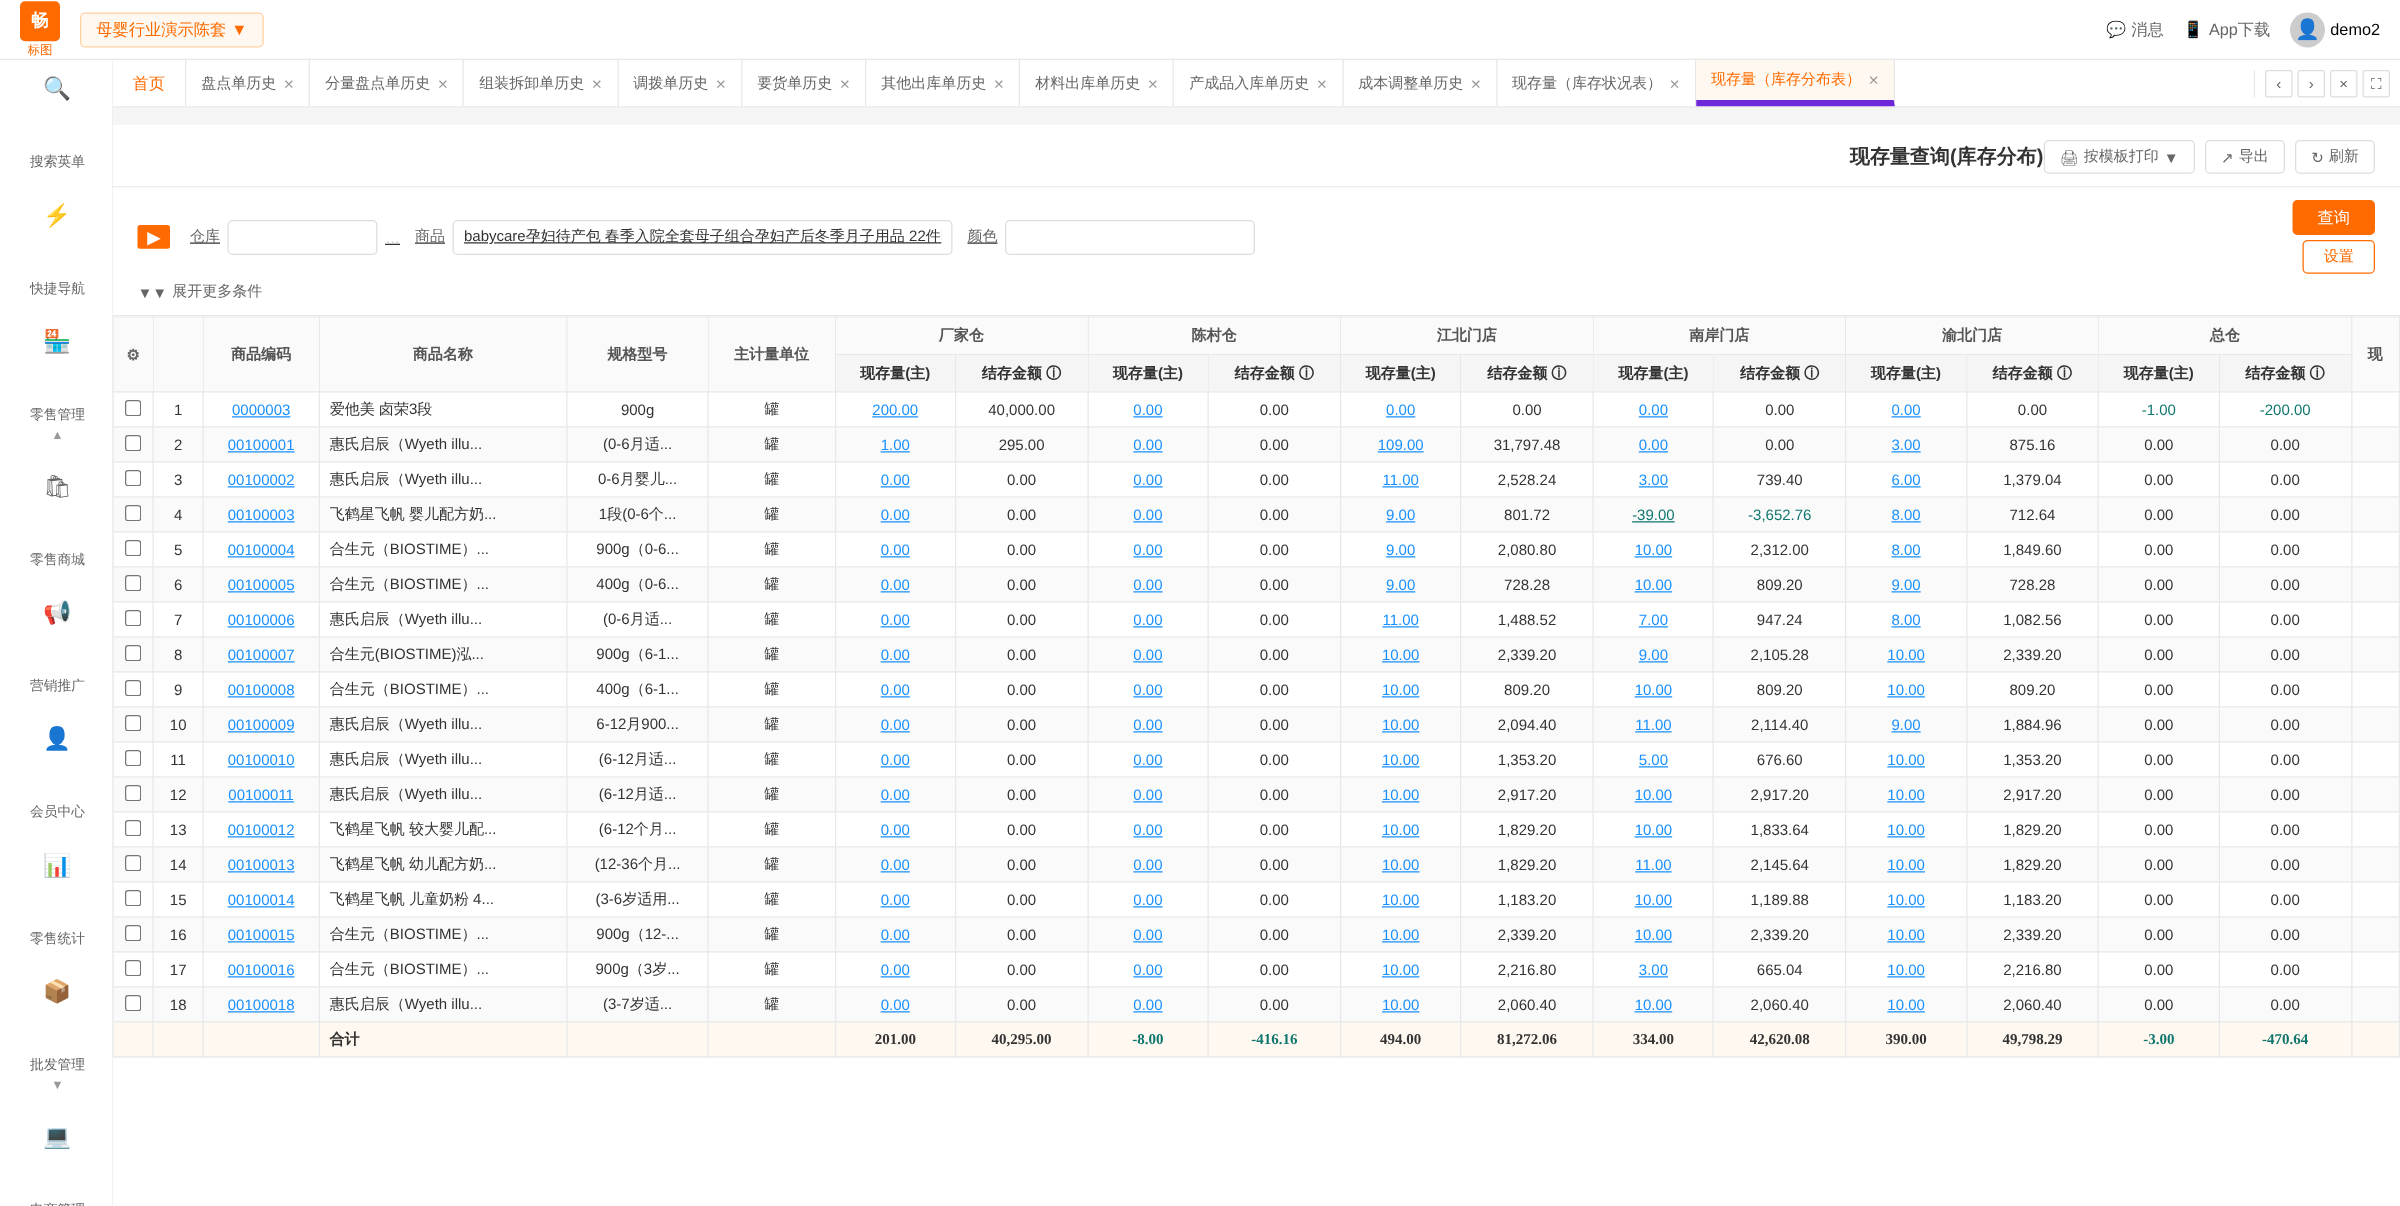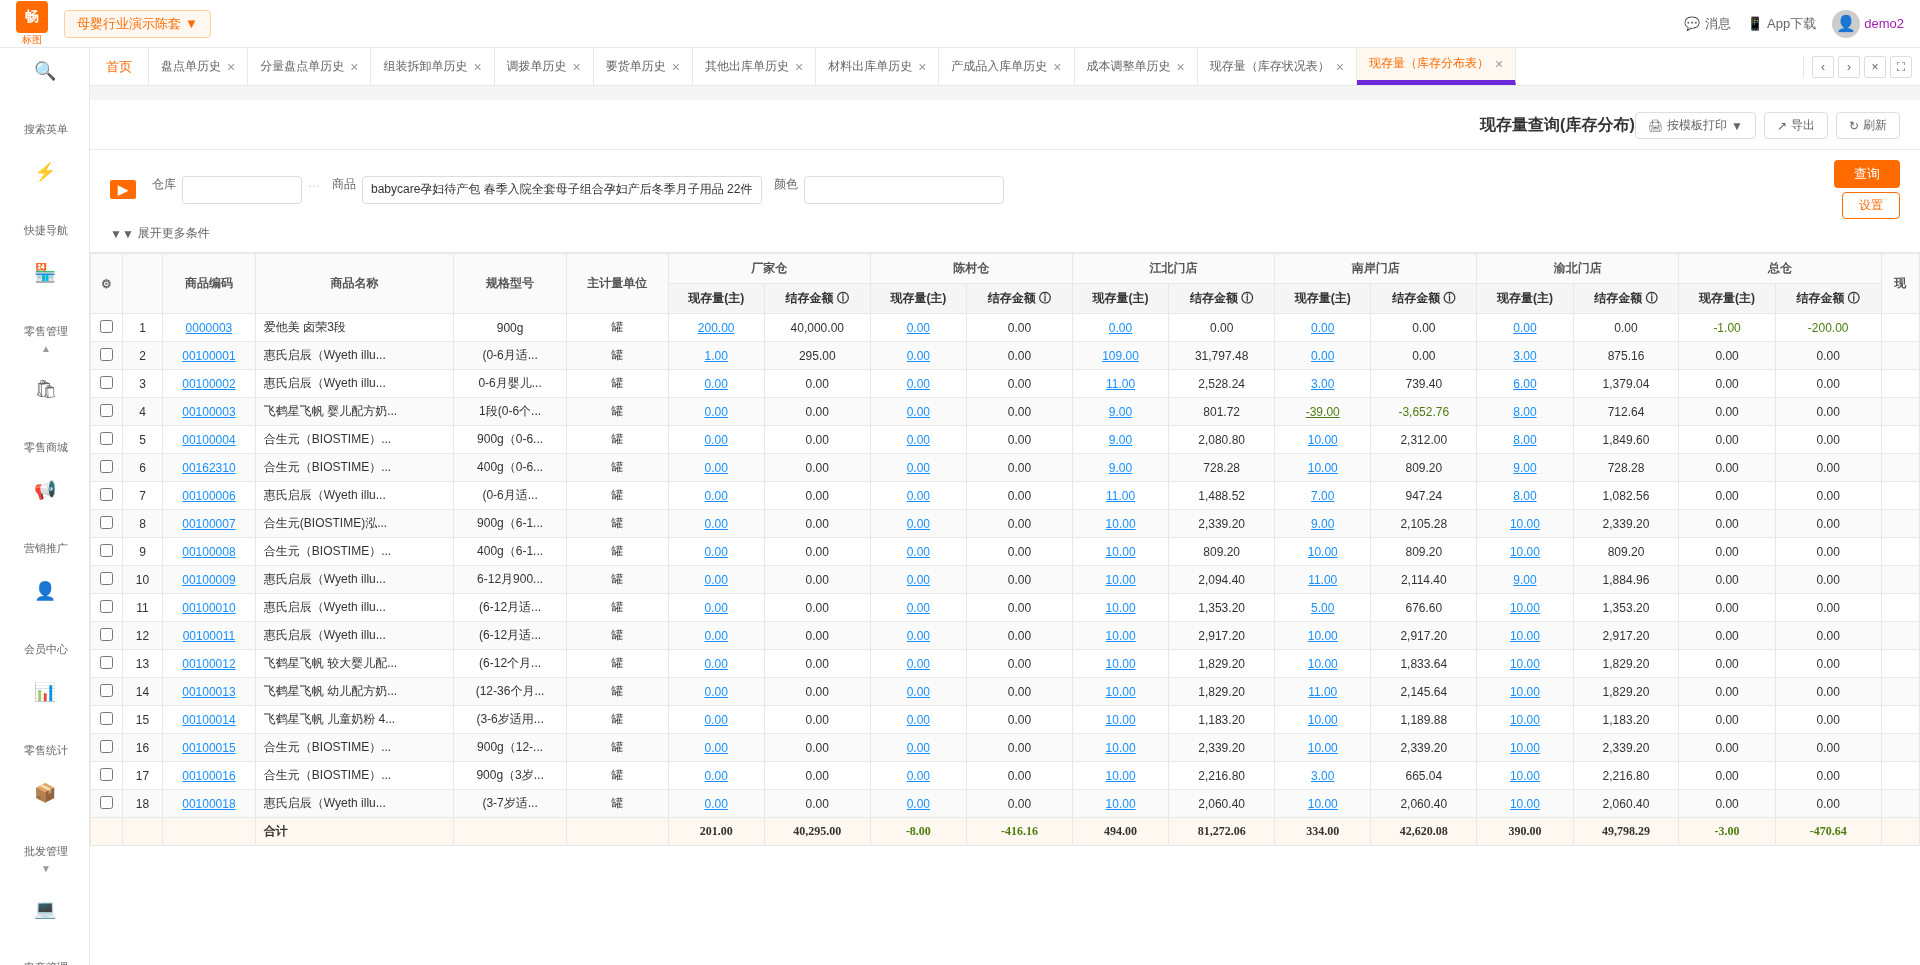--- a/index.html
+++ b/index.html
@@ -11,21 +11,21 @@
     
     .top-bar { background: #fff; height: 48px; display: flex; align-items: center; padding: 0 16px; border-bottom: 1px solid #e8e8e8; justify-content: space-between; }
     .top-bar-left { display: flex; align-items: center; gap: 8px; }
     .logo-area { display: flex; flex-direction: column; align-items: center; margin-right: 8px; }
     .logo-icon { width: 32px; height: 32px; background: #ff6b00; border-radius: 4px; display: flex; align-items: center; justify-content: center; color: white; font-size: 14px; font-weight: bold; }
     .logo-text { font-size: 10px; color: #ff6b00; }
     .store-selector { display: flex; align-items: center; gap: 4px; background: #fff8f0; border: 1px solid #ffd0a0; border-radius: 4px; padding: 4px 12px; cursor: pointer; color: #ff6b00; font-size: 13px; }
     .top-bar-right { display: flex; align-items: center; gap: 16px; }
     .top-bar-action { display: flex; align-items: center; gap: 4px; cursor: pointer; color: #666; font-size: 13px; }
     .user-avatar { width: 28px; height: 28px; border-radius: 50%; background: #ccc; display: flex; align-items: center; justify-content: center; overflow: hidden; }
-    .user-name { color: #a21caf; font-size: 13px; cursor: pointer; }
+    .user-name { color: #000000; font-size: 13px; cursor: pointer; }
 
     
     .main-container { display: flex; flex: 1; overflow: hidden; }
 
     
     .sidebar { width: 90px; background: #fff; border-right: 1px solid #e8e8e8; display: flex; flex-direction: column; overflow-y: auto; }
     .sidebar-item { display: flex; flex-direction: column; align-items: center; justify-content: center; padding: 12px 4px; cursor: pointer; color: #666; font-size: 12px; gap: 4px; border-left: 3px solid transparent; }
     .sidebar-item.active { background: #fff3e6; color: #ff6b00; border-left: 3px solid #ff6b00; }
     .sidebar-item .si-icon { font-size: 18px; }
     .sidebar-item .si-label { font-size: 11px; text-align: center; margin-top: 36px; }
@@ -50,40 +50,40 @@
     
     .page-header { background: #fff; padding: 12px 20px 0; border-bottom: 1px solid #e8e8e8; }
     .page-title-row { display: flex; align-items: center; justify-content: flex-end; margin-bottom: 10px; }
     .page-title { font-size: 16px; font-weight: bold; color: #333; }
     .page-actions { display: flex; align-items: center; gap: 8px; }
     .btn-action { display: flex; align-items: center; gap: 4px; padding: 4px 12px; border: 1px solid #ddd; border-radius: 4px; cursor: pointer; background: #fff; color: #666; font-size: 12px; }
 
     
     .filter-area { background: #fff; padding: 10px 20px; border-bottom: 1px solid #e8e8e8; }
     .filter-row { display: flex; align-items: center; gap: 12px; flex-wrap: wrap; }
-    .filter-group { display: flex; align-items: flex-start; gap: 6px; }
+    .filter-group { display: flex; align-items: center; gap: 6px; text-decoration: underline; }
     .filter-label { color: #666; font-size: 12px; white-space: nowrap; }
     .filter-input { border: 1px solid #ddd; border-radius: 4px; padding: 4px 8px; font-size: 12px; color: #333; background: #fff; height: 28px; }
     .filter-input-long { width: 400px; }
     .filter-input-medium { width: 200px; }
     .btn-query { background: #ff6b00; color: white; border: none; border-radius: 4px; padding: 5px 20px; cursor: pointer; font-size: 13px; }
     .btn-setting { background: #fff; color: #ff6b00; border: 1px solid #ff6b00; border-radius: 4px; padding: 4px 16px; cursor: pointer; font-size: 12px; }
     .filter-more-row { display: flex; align-items: center; margin-top: 6px; }
     .filter-more-btn { display: flex; align-items: center; gap: 4px; color: #666; cursor: pointer; font-size: 12px; }
 
     
     .table-wrapper { flex: 1; overflow: auto; background: #fff; }
     table { width: max-content; min-width: 100%; border-collapse: collapse; font-size: 12px; }
     thead { position: sticky; top: 0; z-index: 10; }
     thead tr th { background: #f5f5f5; border: 1px solid #e8e8e8; padding: 6px 8px; font-weight: 600; text-align: center; white-space: nowrap; color: #333; }
     thead tr.header-group th { background: #fafafa; color: #555; font-weight: 600; }
     tbody tr td { border: 1px solid #e8e8e8; padding: 5px 8px; text-align: center; white-space: nowrap; color: #333; }
     .td-left { text-align: left; }
     .td-blue { color: #1890ff; text-decoration: underline; cursor: pointer; }
-    .td-red { color: #4d7c0f; }
+    .td-red { color: #0f766e; }
     .td-bold { font-weight: bold; }
     .summary-row td { background: #fff8f0; font-weight: bold; font-family: Liberation Serif, serif; }
     .gear-th { width: 32px; }
     .th-gear { color: #666; cursor: pointer; }
 
     
     ::-webkit-scrollbar { width: 6px; height: 6px; }
     ::-webkit-scrollbar-track { background: #f1f1f1; }
     ::-webkit-scrollbar-thumb { background: #ccc; border-radius: 3px; }
   </style>
@@ -434,21 +434,21 @@
     <td class="">2,312.00</td>
     <td class="td-blue">8.00</td>
     <td>1,849.60</td>
     <td class="">0.00</td>
     <td class="">0.00</td>
     <td></td>
   </tr>
                 <tr style="background: rgb(250, 250, 250);">
     <td><input type="checkbox" style=""></td>
     <td>6</td>
-    <td class="td-blue">00162310</td>
+    <td class="td-blue">00100005</td>
     <td class="td-left">合生元（BIOSTIME）...</td>
     <td>400g（0-6...</td>
     <td>罐</td>
     <td class="td-blue">0.00</td>
     <td>0.00</td>
     <td class="td-blue">0.00</td>
     <td>0.00</td>
     <td class="td-blue">9.00</td>
     <td>728.28</td>
     <td class="td-blue">10.00</td>

